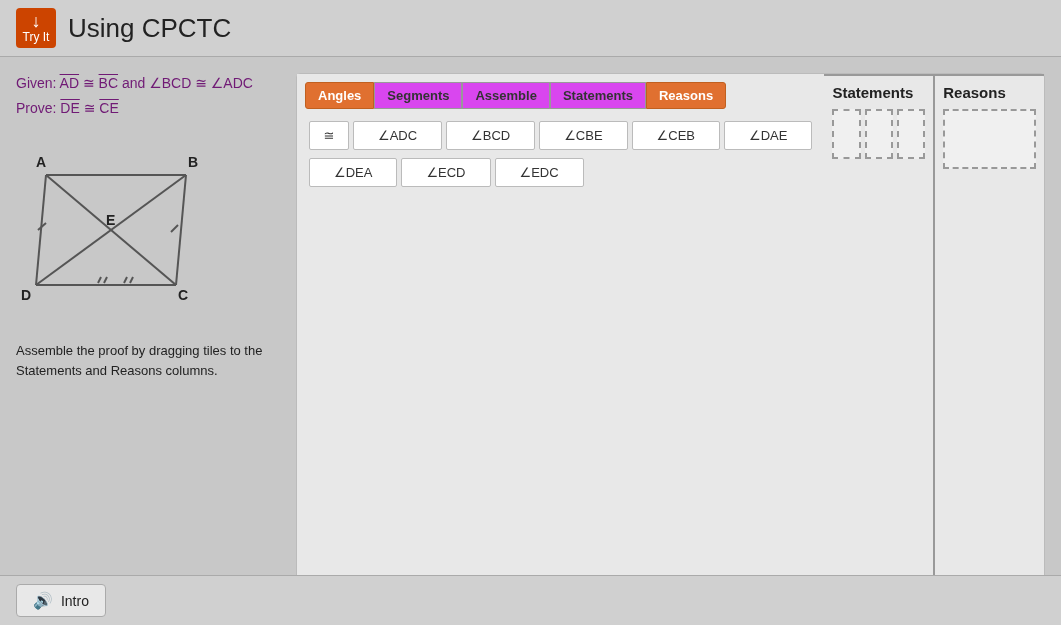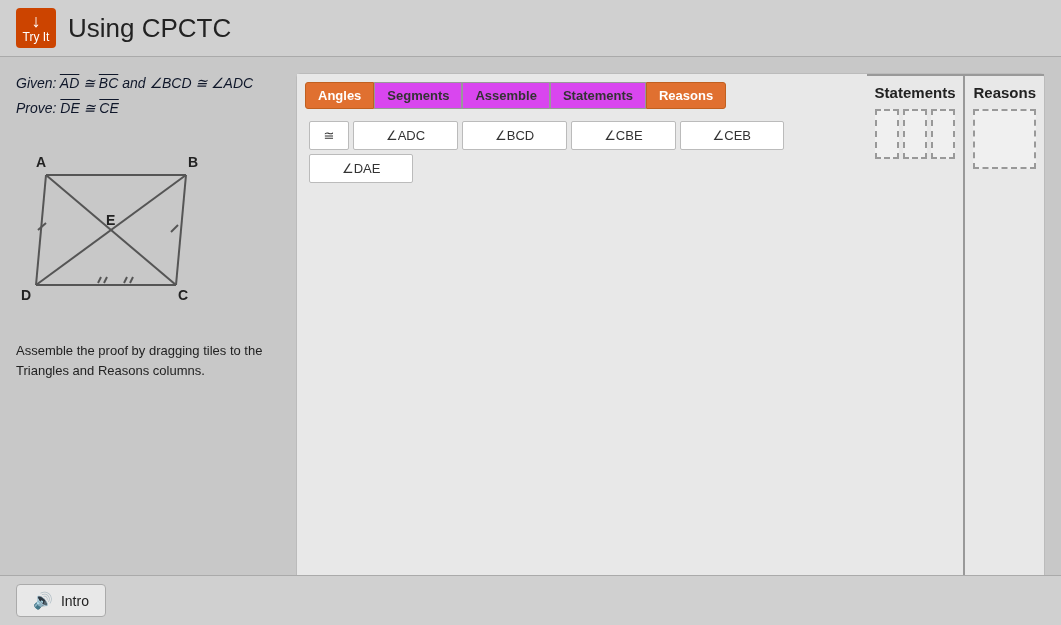--- a/index.html
+++ b/index.html
@@ -47,24 +47,23 @@
       padding: 16px;
       gap: 20px;
       height: calc(625px - 56px);
     }
     .left-panel {
       width: 260px;
       flex-shrink: 0;
     }
     .given-text {
       font-size: 14px;
-      color: #0f172a;
+      color: #701a75;
       margin-bottom: 4px;
       line-height: 1.5;
-      font-style: italic;
     }
     .overline {
       text-decoration: overline;
     }
     .geometry-figure {
       margin-top: 16px;
       position: relative;
       width: 200px;
       height: 190px;
     }
@@ -110,21 +109,21 @@
     .tab-btn:last-child { border-radius: 0 3px 3px 0; }
     .tiles-grid {
       display: flex;
       flex-wrap: wrap;
       gap: 4px;
       padding: 4px;
     }
     .tile {
       background: white;
       border: 1px solid #bbb;
-      padding: 6px 32px;
+      padding: 6px 24px;
       font-size: 13px;
       color: #333;
       cursor: grab;
       border-radius: 2px;
       min-width: 60px;
       text-align: center;
     }
     .tile.small {
       min-width: 40px;
       padding: 6px 10px;
@@ -232,21 +231,21 @@
         <text x="20" y="32" font-size="14" font-weight="bold" fill="#222">A</text>
         <text x="172" y="32" font-size="14" font-weight="bold" fill="#222">B</text>
         <text x="162" y="165" font-size="14" font-weight="bold" fill="#222">C</text>
         <text x="5" y="165" font-size="14" font-weight="bold" fill="#222">D</text>
 
         <text x="90" y="90" font-size="14" font-weight="bold" fill="#222">E</text>
       </svg>
     </div>
 
     <div class="assemble-text">Assemble the proof by dragging tiles to
-the Triangles and Reasons columns.</div>
+the Statements and Reasons columns.</div>
   </div>
 
   <div class="right-panel">
 
     <div class="tiles-area">
 
       <div class="tab-row">
         <button class="tab-btn active">Angles</button>
         <button class="tab-btn">Segments</button>
         <button class="tab-btn">Assemble</button>
@@ -256,20 +255,25 @@
 
       <div class="tiles-grid">
         <div class="tile small">≅</div>
         <div class="tile">∠ADC</div>
         <div class="tile">∠BCD</div>
         <div class="tile">∠CBE</div>
         <div class="tile">∠CEB</div>
         <div class="tile">∠DAE</div>
       </div>
 
+      <div class="tiles-grid">
+        <div class="tile">∠DEA</div>
+        <div class="tile">∠ECD</div>
+        <div class="tile">∠EDC</div>
+      </div>
     </div>
 
     <div class="proof-area">
 
       <div class="proof-col">
         <div class="proof-col-header">Statements</div>
         <div class="drop-row">
           <div class="drop-cell"></div>
           <div class="drop-cell"></div>
           <div class="drop-cell"></div>

